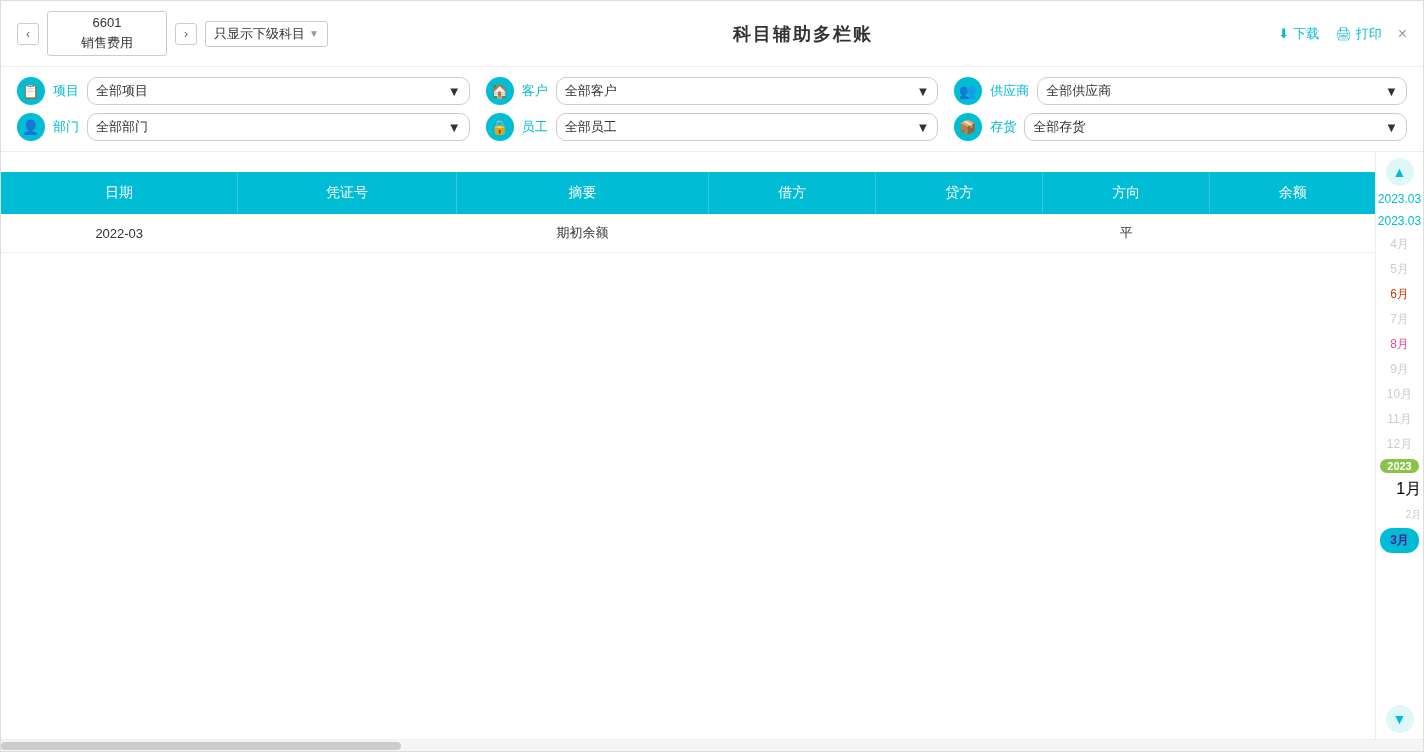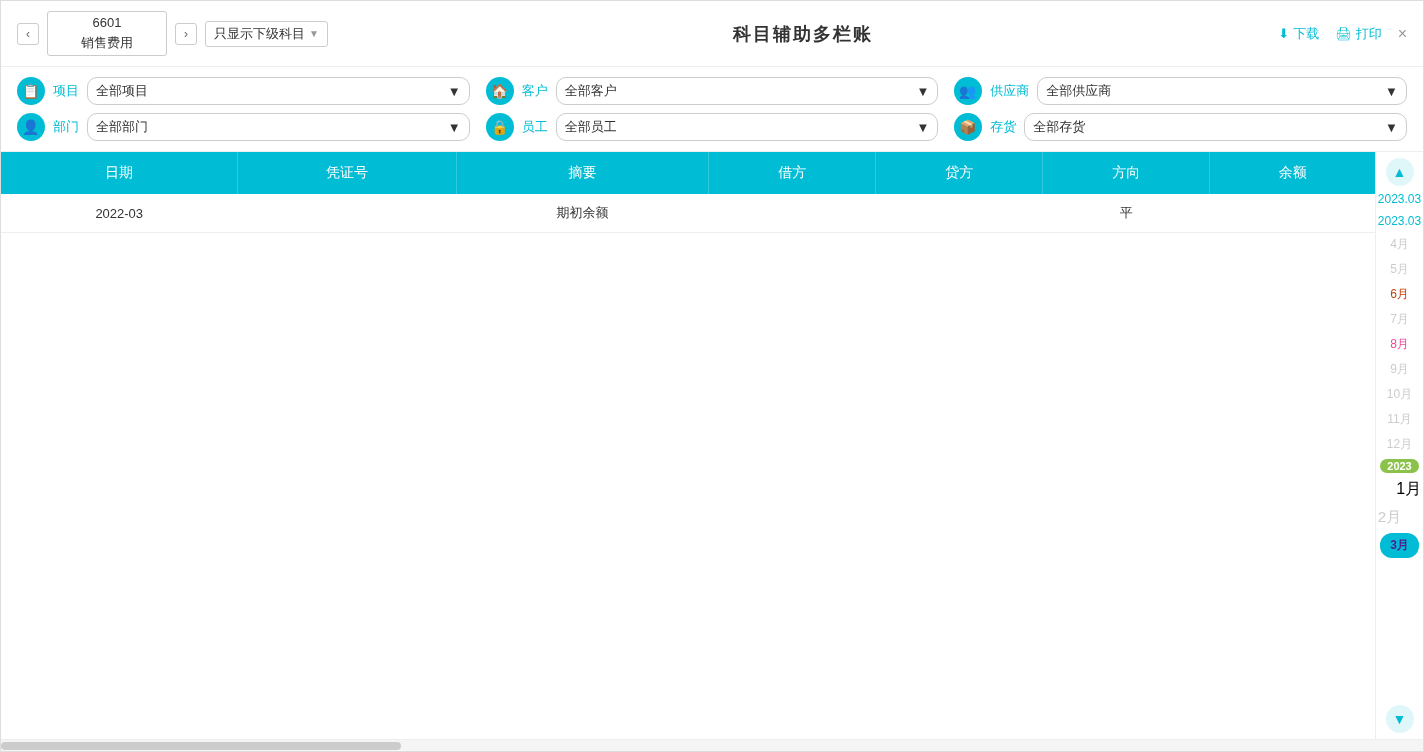--- a/index.html
+++ b/index.html
@@ -154,20 +154,21 @@
     }
     
     .table-container {
       flex: 1;
       overflow: auto;
       position: relative;
     }
     table {
       width: 100%;
       border-collapse: collapse;
+      margin-top: 20px;
     }
     thead tr th {
       background: #00bcd4;
       color: #fff;
       text-align: center;
       padding: 12px 8px;
       font-weight: 500;
       font-size: 14px;
       border-right: 1px solid rgba(255,255,255,0.2);
     }
@@ -361,21 +362,21 @@
           <div style="color: rgb(204, 204, 204); font-size: 12px; text-align: center; padding: 4px 2px; cursor: pointer;">5月</div>
           <div style="color: #c2410c; font-size: 12px; text-align: center; padding: 4px 2px; cursor: pointer;">6月</div>
           <div style="color: rgb(204, 204, 204); font-size: 12px; text-align: center; padding: 4px 2px; cursor: pointer;">7月</div>
           <div style="color: #ec4899; font-size: 12px; text-align: center; padding: 4px 2px; cursor: pointer;">8月</div>
           <div style="color: rgb(204, 204, 204); font-size: 12px; text-align: center; padding: 4px 2px; cursor: pointer;">9月</div>
           <div style="color: rgb(204, 204, 204); font-size: 12px; text-align: center; padding: 4px 2px; cursor: pointer;">10月</div>
           <div style="color: rgb(204, 204, 204); font-size: 12px; text-align: center; padding: 4px 2px; cursor: pointer;">11月</div>
           <div style="color: rgb(204, 204, 204); font-size: 12px; text-align: center; padding: 4px 2px; cursor: pointer;">12月</div>
           <div style="background: rgb(139, 195, 74); color: rgb(255, 255, 255); border-radius: 8px; padding: 1px 6px; font-size: 11px; font-weight: bold; margin: 2px 4px; text-align: center; cursor: pointer;">2023</div>
           <div style="color: #000000; font-size: 16px; text-align: right; padding: 4px 2px; cursor: pointer;">1月</div>
-          <div style="color: rgb(204, 204, 204); font-size: 15px; text-align: left; padding: 4px 2px; cursor: pointer;">2月</div>
+          <div style="color: rgb(204, 204, 204); font-size: 10px; text-align: right; padding: 4px 2px; cursor: pointer;">2月</div>
           <div style="background: rgb(0, 188, 212); color: #4c1d95; border-radius: 12px; margin: 2px 4px; padding: 4px 2px; font-size: 12px; text-align: center; cursor: pointer; font-weight: bold;">3月</div>
         </div>
       <div class="timeline-scroll-btn" style="margin-top:auto;">
         <span>▼</span>
       </div>
     </div>
   </div>
 
   <div class="bottom-scrollbar">
     <div class="scrollbar-thumb"></div>

